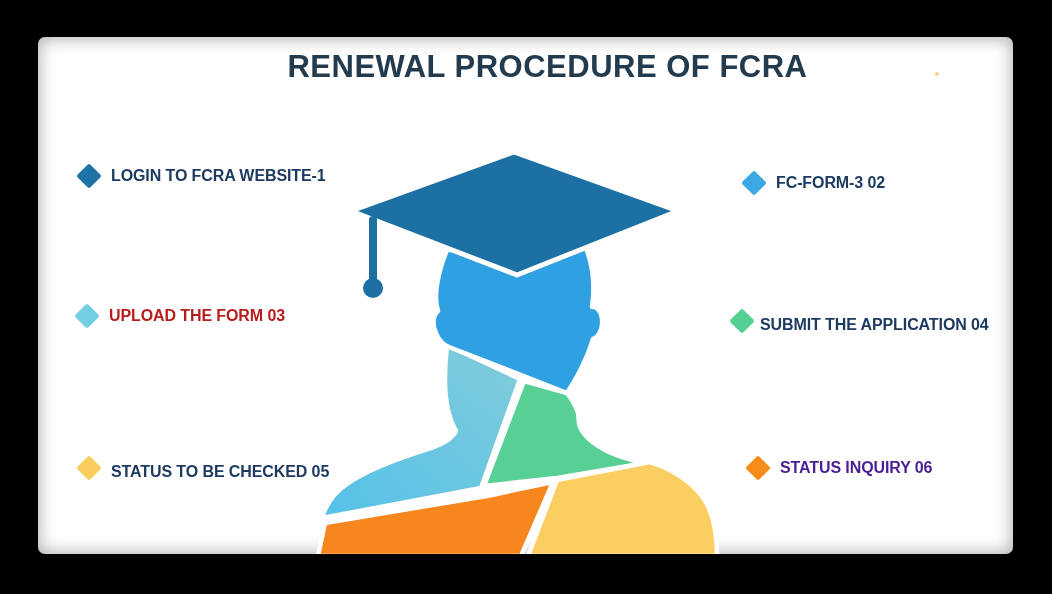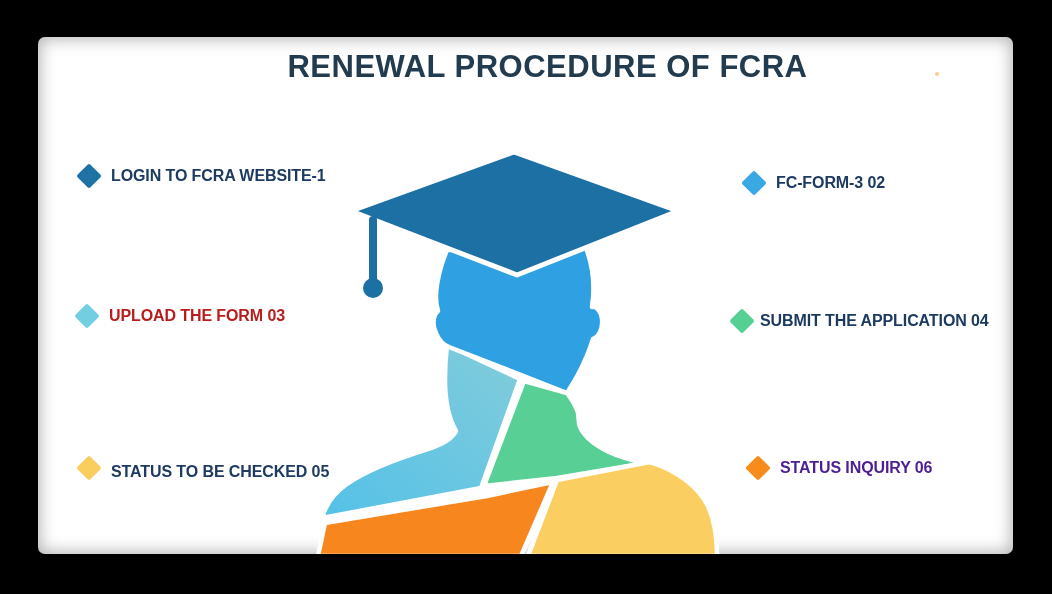--- a/index.html
+++ b/index.html
@@ -36,21 +36,21 @@
     display:block;
   }
   .step-label {
     font-size:16px; font-weight:700; letter-spacing:-0.1px;
   }
   
   .pos-l1 { left:37px;  top:125px; }
   .pos-l2 { left:35px;  top:265px; }
   .pos-l3 { left:37px;  top:417px;align-items:flex-end; }
   .pos-r1 { left:702px; top:132px; }
-  .pos-r2 { left:690px; top:270px; }
+  .pos-r2 { left:690px; top:270px;align-items:flex-end; }
   .pos-r3 { left:706px; top:417px; }
   .speck {
     position:absolute; left:897px; top:35px; width:4px; height:4px;
     border-radius:50%; background:rgba(246,180,70,0.65);
   }
 </style>
 </head>
 <body>
 
 <div class="stage">

